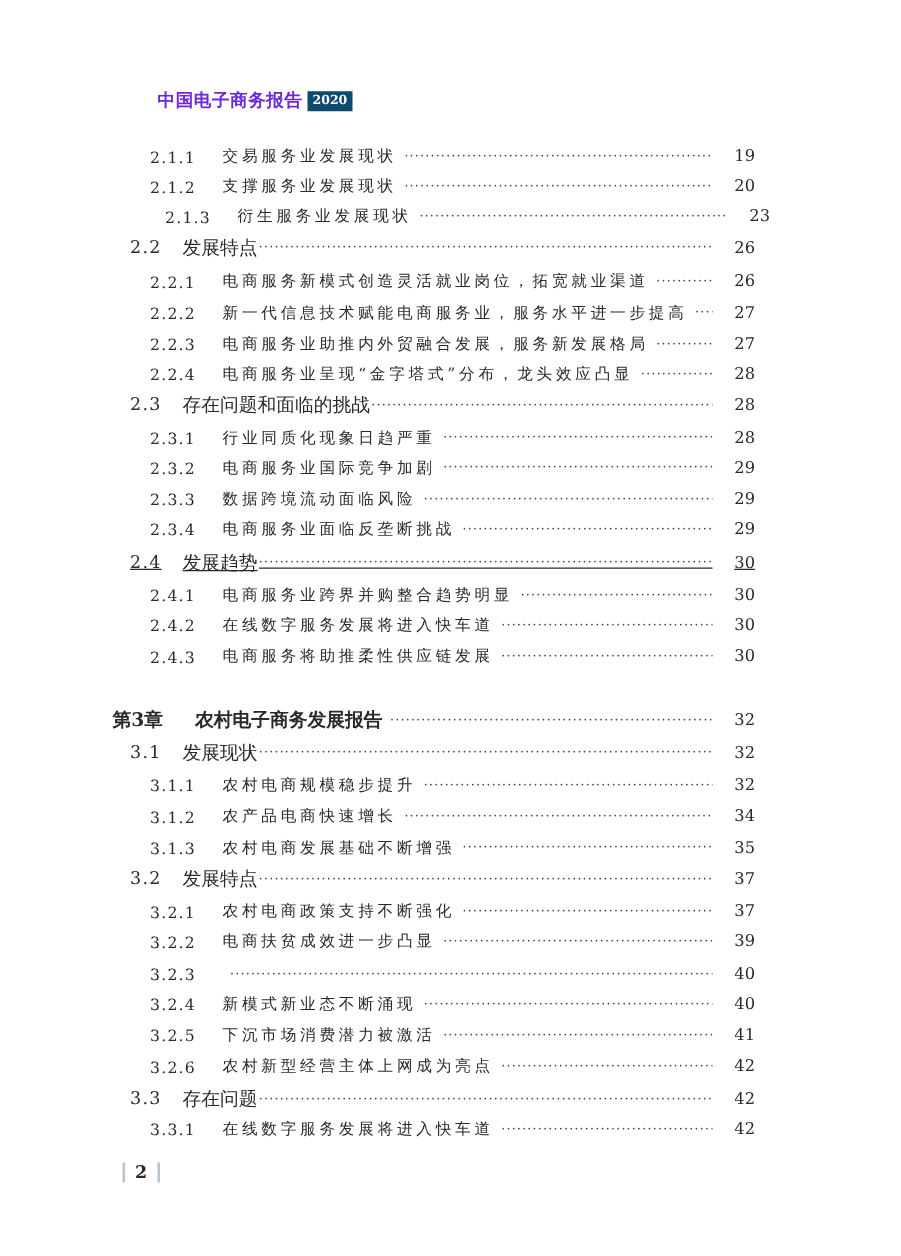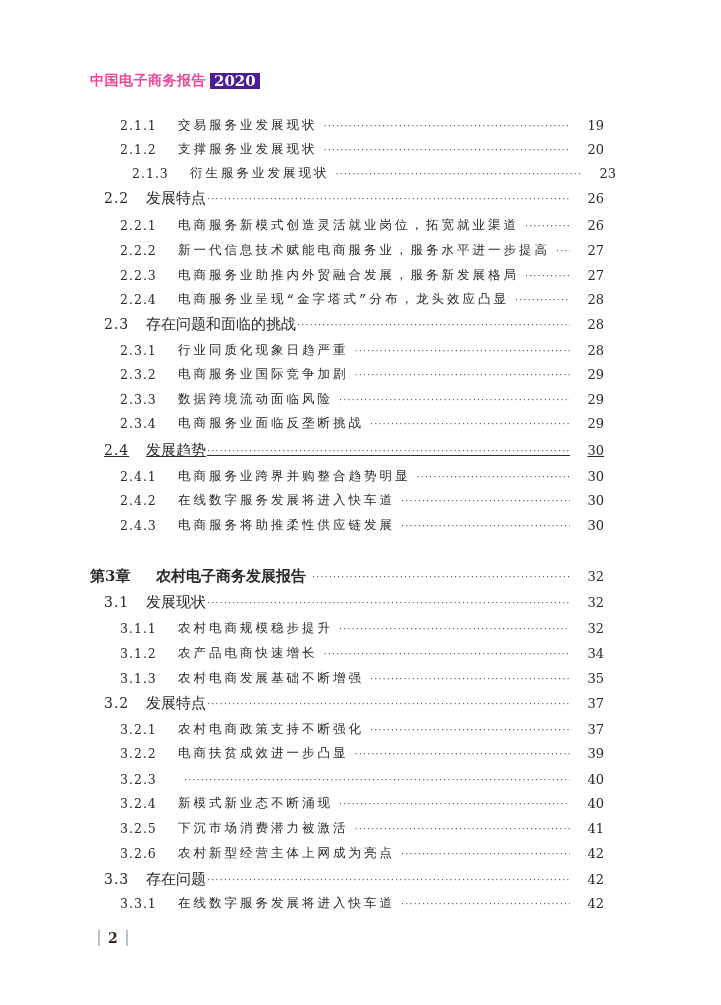--- a/index.html
+++ b/index.html
@@ -1,28 +1,28 @@
 <!DOCTYPE html>
 <html><head>
 <meta charset="utf-8">
 <style>
   html, body { margin: 0; padding: 0; background: #ffffff; }
   body { width: 721px; height: 1005px; position: relative; overflow: hidden; font-family: "DejaVu Serif", serif; color: #2a2a2a; }
   .header { position: absolute; left: 90px; top: 72px; display: flex; align-items: center; }
-  .header-title { font-family: Liberation Sans, sans-serif; font-weight: bold; font-size: 14px; color: #ec4899; letter-spacing: 0.5px; }
-  .header-year { margin-left: 4px; background: #4c1d95; color: #fff; font-family: "DejaVu Serif", serif; font-weight: bold; font-size: 15px; padding: 0 4px; line-height: 16px; }
+  .header-title { font-family: Liberation Sans, sans-serif; font-weight: bold; font-size: 14px; color: #6d28d9; letter-spacing: 0.5px; margin-left: 36px; }
+  .header-year { margin-left: 4px; background: #0c4a6e; color: #fff; font-family: "DejaVu Serif", serif; font-weight: bold; font-size: 10px; padding: 0 4px; line-height: 16px; }
   .toc { position: absolute; left: 0; top: 0; width: 721px; }
   .row { position: absolute; display: flex; align-items: center; height: 20px; font-size: 12.5px; }
   .row .num { white-space: nowrap; }
   .row .title { white-space: nowrap; }
   .row .dots { flex: 1; overflow: hidden; white-space: nowrap; color: #444; font-size: 10px; letter-spacing: 1px; margin: 0 6px; }
   .row .dots::before { content: "··································································································································"; }
   .row .page { width: 28px; text-align: right; font-family: "DejaVu Serif", serif; font-size: 13px; }
   .lvl3 .num { width: 58px; font-size: 12.5px; letter-spacing: 1px; }
-  .lvl3 .title { letter-spacing: 3px; font-size: 12.5px; font-family: Liberation Mono, monospace; }
+  .lvl3 .title { letter-spacing: 3px; font-size: 12.5px; }
   .lvl2 .num { width: 42px; font-size: 14px; letter-spacing: 1px; }
   .lvl2 .title { font-size: 15px; }
   .lvl2 .dots { margin-left: 1px; }
   .lvl1 .num { width: 66px; font-size: 15px; font-weight: bold; }
   .lvl1 .title { font-size: 15px; font-weight: bold; }
   .footer { position: absolute; left: 90px; top: 930px; display: flex; align-items: center; font-family: "DejaVu Serif", serif; font-weight: bold; font-size: 14px; }
   .footer .bar { width: 2px; height: 16px; background: #b5c2cf; margin: 0 8px; }
 </style>
 </head>
 <body>

